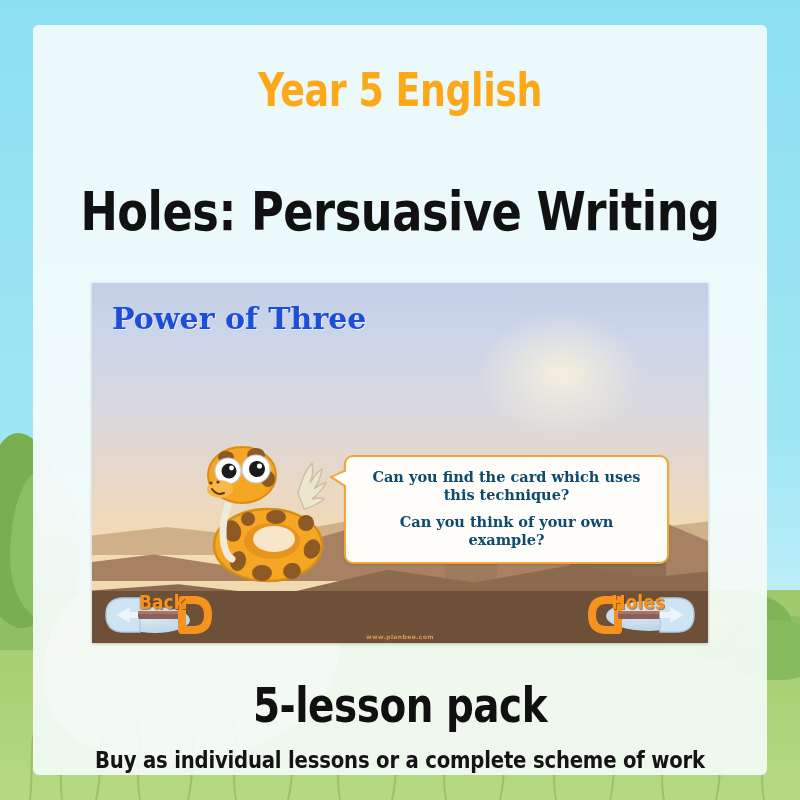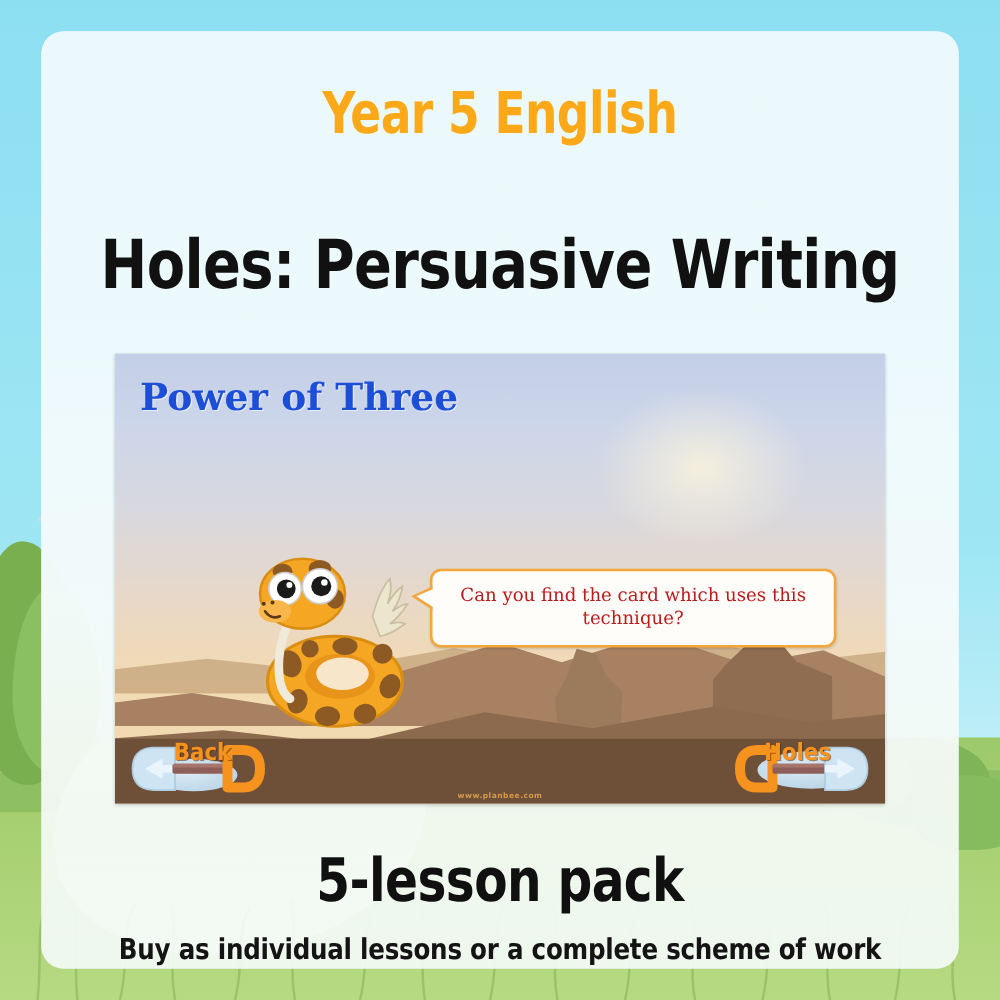--- a/index.html
+++ b/index.html
@@ -69,21 +69,21 @@
     position: absolute; right: 160px; bottom: 170px; width: 70px; height: 46px;
     background: #E8E3D2; border-radius: 50% 50% 38% 38%; opacity: .8;
   }
 
   
   .card {
     position: absolute;
     left: 33px; top: 25px;
     width: 734px; height: 750px;
     background: rgba(240,250,252,0.88);
-    border-radius: 18px;
+    border-radius: 6px;
     overflow: hidden;
   }
   .card-inner {
     position: absolute; inset: 0;
     background: linear-gradient(rgba(235,249,251,.93) 0%,
                                 rgba(238,250,252,.93) 40%,
                                 rgba(244,251,250,.80) 62%,
                                 rgba(248,250,240,.52) 82%,
                                 rgba(250,251,238,.30) 100%);
   }
@@ -204,23 +204,23 @@
 
   
   .bubble {
     position: absolute; left: 252px; top: 172px;
     width: 325px; padding: 11px 14px 12px;
     background: #FFFDFA;
     border: 2px solid #F2A63B;
     border-radius: 9px;
     text-align: center;
     font-family: "DejaVu Serif", "Liberation Serif", serif;
-    font-weight: normal; font-size: 14.5px;
+    font-weight: bold; font-size: 14.5px;
     line-height: 1.25;
-    color: #b91c1c;
+    color: #0c4a6e;
     box-shadow: 0 1px 2px rgba(0,0,0,.14);
   }
   .bubble p + p { margin-top: 9px; }
   .bubble-tail {
     position: absolute; left: -17px; top: 12px;
     width: 0; height: 0;
     border-top: 8px solid transparent;
     border-bottom: 11px solid transparent;
     border-right: 17px solid #F2A63B;
   }
@@ -370,20 +370,21 @@
 
         <ellipse cx="40" cy="58" rx="13" ry="9" fill="#F9B64A"></ellipse>
         <path d="M32 58 q5 7 12 4" fill="none" stroke="#5A3A16" stroke-width="2" stroke-linecap="round"></path>
         <circle cx="31" cy="52" r="1.6" fill="#5A3A16"></circle>
         <circle cx="38" cy="51" r="1.6" fill="#5A3A16"></circle>
       </svg>
 
       <div class="bubble">
         <div class="bubble-tail"></div>
         <p>Can you find the card which uses this technique?</p>
+        <p>Can you think of your own example?</p>
       </div>
 
       <div class="nav-btn back">
         <svg width="120" height="46" viewBox="0 0 120 46">
 
           <path d="M4 23 q0 -16 16 -17 l18 0 0 34 -18 0 q-16 -1 -16 -17 z" fill="#CFE4F2" stroke="#AFCBDE" stroke-width="1.4"></path>
           <path d="M14 23 l14 -8 0 5 10 0 0 6 -10 0 0 5 z" fill="#EAF4FB"></path>
 
           <rect x="36" y="19" width="44" height="8" rx="2" fill="#8D5F58"></rect>
           <rect x="36" y="19" width="44" height="3" rx="1.5" fill="#A8756C"></rect>

